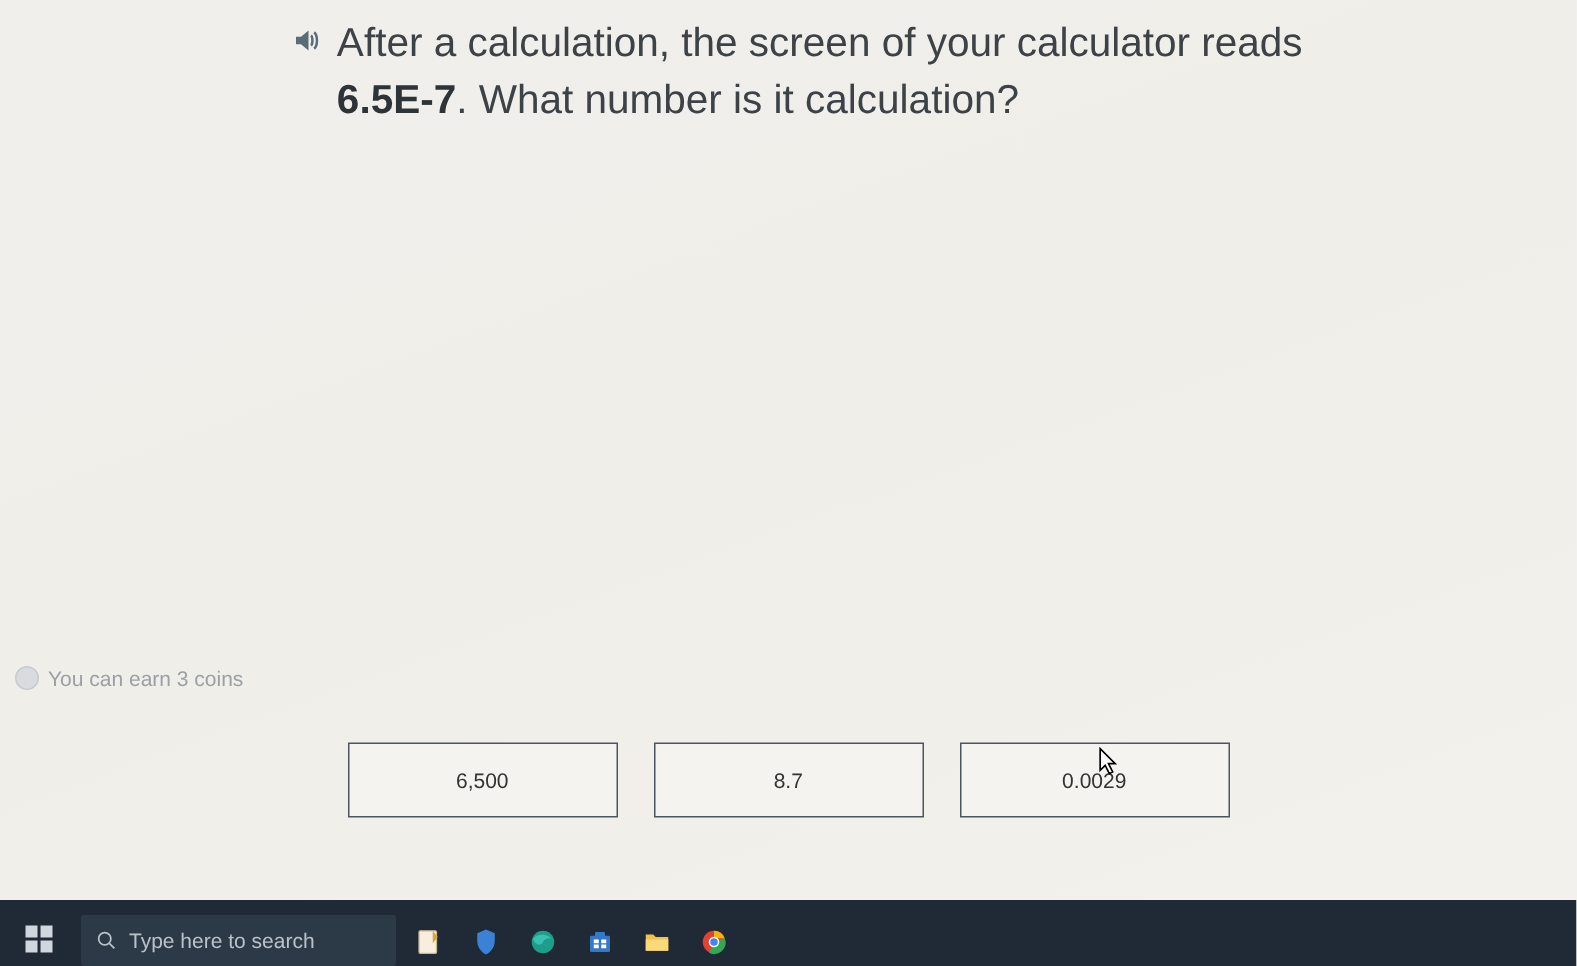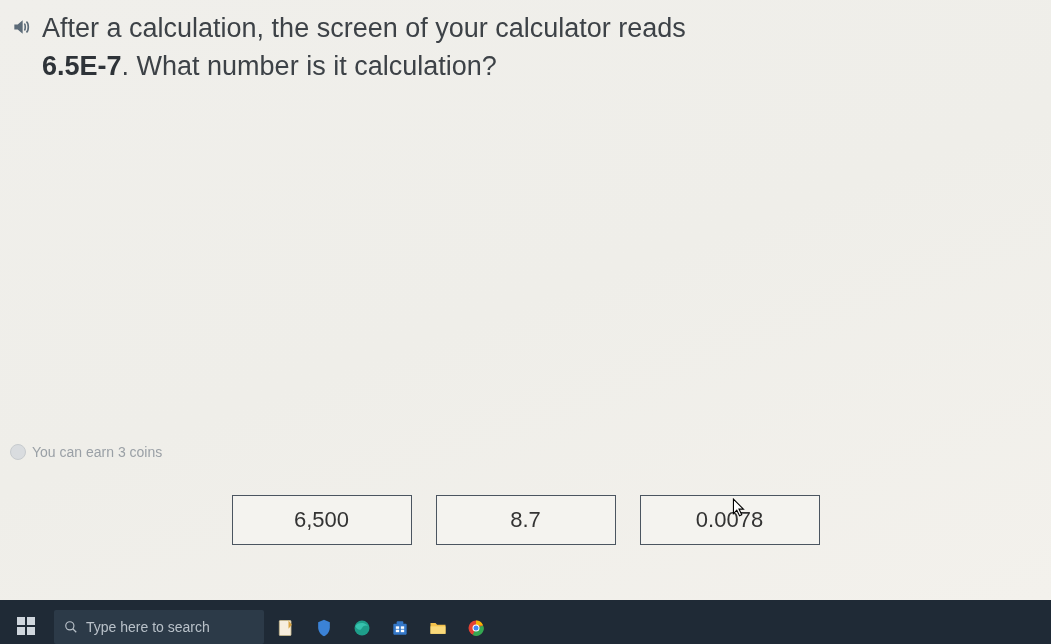--- a/index.html
+++ b/index.html
@@ -6,21 +6,21 @@
   html, body { width: 1051px; height: 644px; font-family: "Segoe UI", Arial, sans-serif; overflow: hidden; }
   body { background: #f2f1ee; display: flex; flex-direction: column; }
 
   .content {
     flex: 1 1 auto;
     padding: 10px 0 0 10px;
     position: relative;
     background: linear-gradient(160deg,#f0efeb 0%,#efeee9 50%,#f3f1ec 100%);
   }
 
-  .q-row { display: flex; align-items: flex-start; gap: 10px; }
+  .q-row { display: flex; align-items: flex-start; gap: 10px; justify-content: center; }
   .speaker {
     width: 22px; height: 22px; margin-top: 6px;
     display: flex; align-items: center; justify-content: center;
     color: #5c6b78;
   }
   .question {
     font-size: 27px;
     color: #3d4247;
     line-height: 1.4;
     max-width: 900px;
@@ -46,21 +46,21 @@
     left: 0; right: 0;
     display: flex;
     justify-content: center;
     gap: 24px;
   }
   .answer {
     width: 180px; height: 50px;
     border: 1px solid #4b5560;
     background: #f4f3ef;
     display: flex; align-items: center; justify-content: center;
-    font-size: 22px; color: #333;
+    font-size: 14px; color: #333;
     cursor: pointer;
   }
 
   .cursor {
     position: absolute;
     width: 14px; height: 20px;
     pointer-events: none;
   }
 
   
@@ -121,21 +121,21 @@
   </div>
 
   <div class="answers">
     <div class="answer">
         <span>6,500</span>
       </div>
     <div class="answer">
         <span>8.7</span>
       </div>
     <div class="answer">
-        <span>0.0078</span>
+        <span>0.0029</span>
       </div>
   </div>
 
   <svg class="cursor" style="left:732px; bottom:82px;" viewBox="0 0 12 18">
     <path d="M1 1 L1 14 L4 11 L6.5 16 L8.5 15 L6 10 L10 10 Z" fill="#ffffff" stroke="#000000" stroke-width="1"></path>
   </svg>
 </div>
 
 <div class="taskbar">
   <div class="start-btn">

